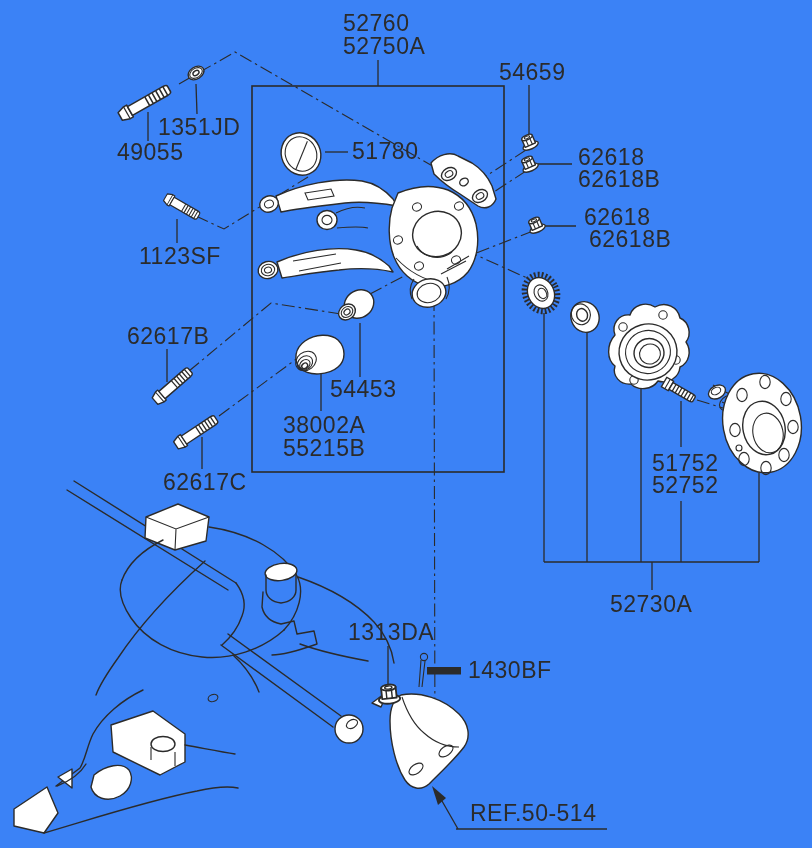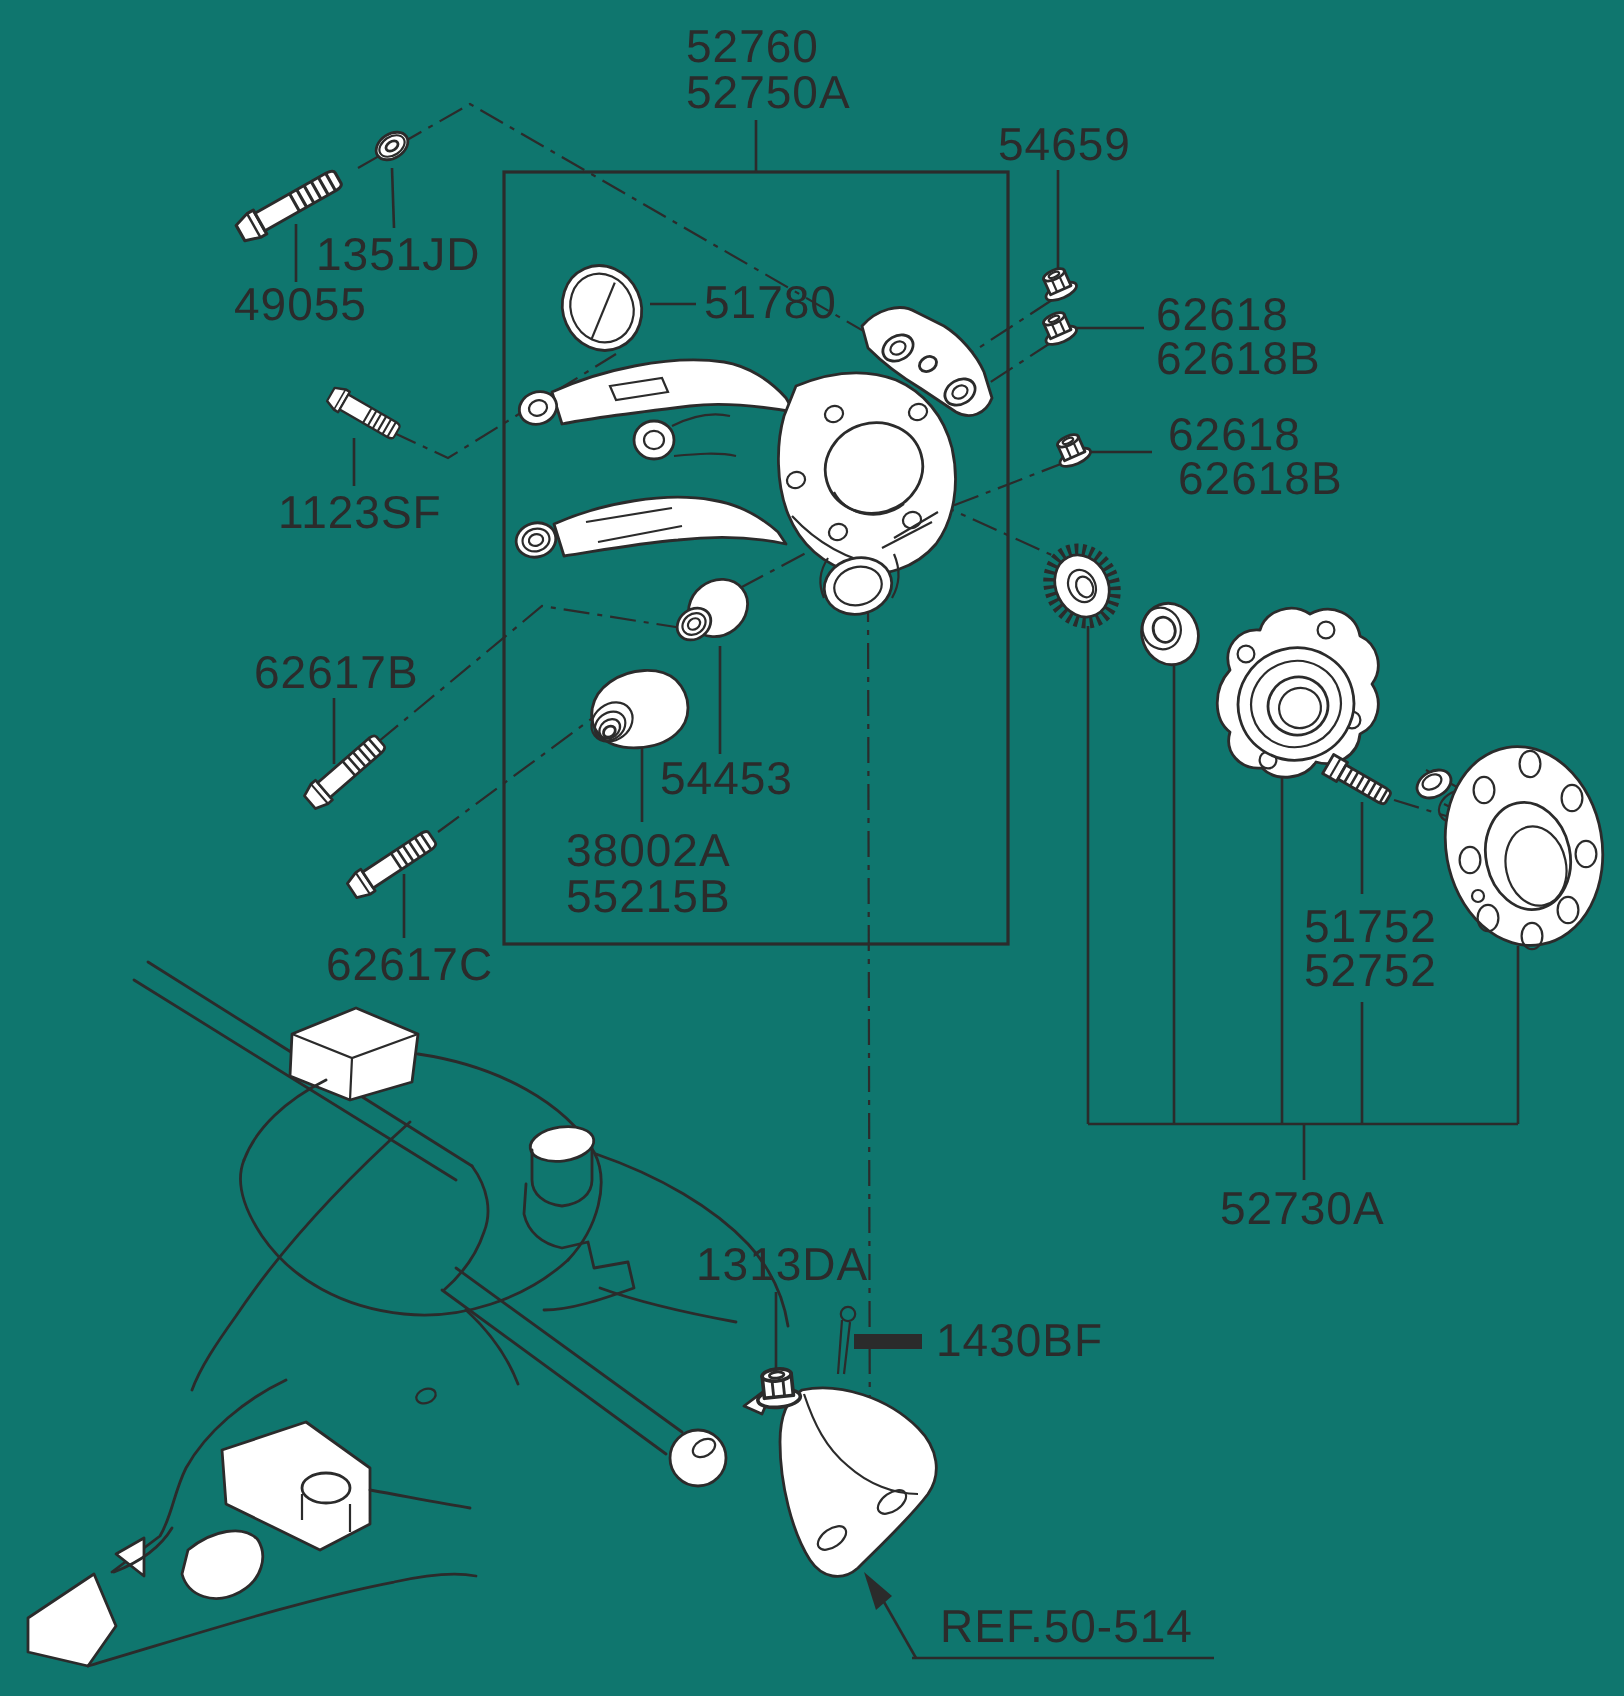--- a/index.html
+++ b/index.html
@@ -1,16 +1,16 @@
 <!DOCTYPE html>
 <html><head>
 <meta charset="utf-8">
 <style>
   html,body{margin:0;padding:0;background:#ffffff;}
-  .stage{position:relative;width:812px;height:848px;background:#0f766e;overflow:hidden;}
+  .stage{position:relative;width:812px;height:848px;background:#3b82f6;overflow:hidden;}
   svg{display:block;}
   text{font-family:"Liberation Sans","DejaVu Sans",sans-serif;font-size:23px;letter-spacing:0.5px;fill:#2b2b2b;}
   .ink{stroke:#2b2b2b;fill:none;stroke-width:1.4;stroke-linecap:round;stroke-linejoin:round;}
   .inkw{stroke:#2b2b2b;fill:#ffffff;stroke-width:1.4;stroke-linejoin:round;}
   .thin{stroke:#2b2b2b;fill:none;stroke-width:1.1;}
   .leader{stroke:#2b2b2b;fill:none;stroke-width:1.3;}
   .axis{stroke:#2b2b2b;fill:none;stroke-width:1.1;stroke-dasharray:13 4 2.5 4;}
   .teeth{stroke:#2b2b2b;fill:none;}
 </style>
 </head>

